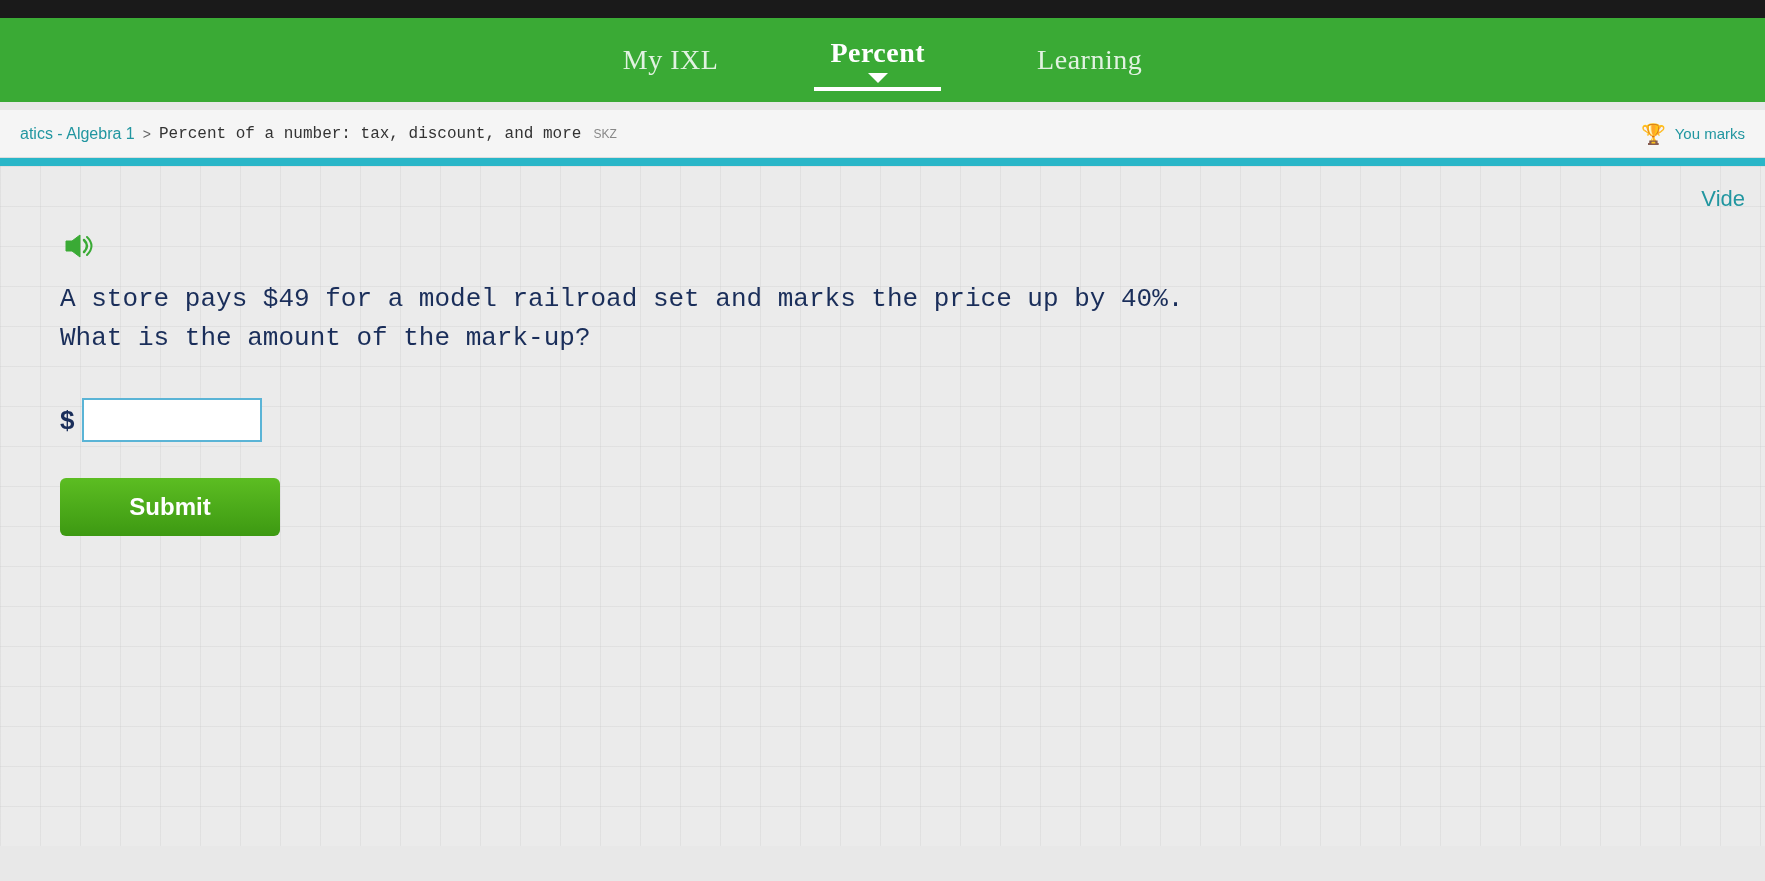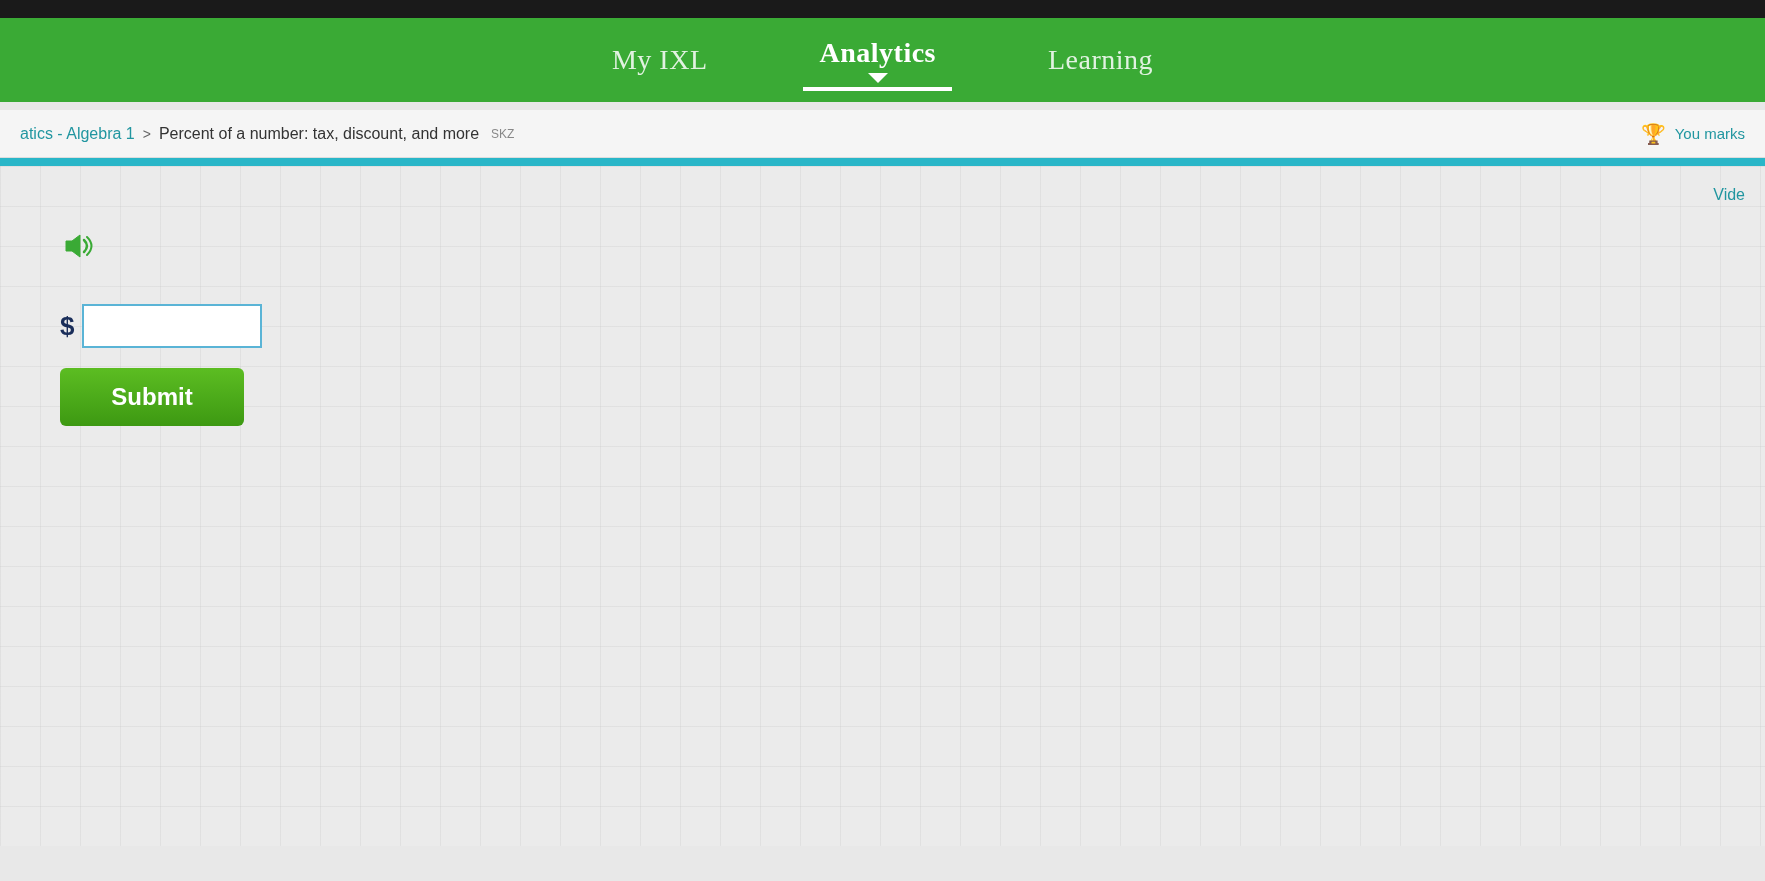--- a/index.html
+++ b/index.html
@@ -88,20 +88,21 @@
     }
 
     .breadcrumb-separator {
       color: #666;
       font-size: 14px;
     }
 
     .breadcrumb-current {
       color: #333;
       font-weight: 500;
+      font-family: Liberation Mono, monospace;
     }
 
     .breadcrumb-code {
       color: #888;
       font-size: 12px;
       margin-left: 4px;
     }
 
     .breadcrumb-right {
       margin-left: auto;
@@ -135,21 +136,21 @@
       background-size: 40px 40px;
       padding: 40px 60px;
       position: relative;
     }
 
     .video-link {
       position: absolute;
       top: 20px;
       right: 20px;
       color: #2196a0;
-      font-size: 16px;
+      font-size: 22px;
       cursor: pointer;
     }
 
     .question-area {
       margin-top: 20px;
     }
 
     .question-text {
       font-size: 26px;
       color: #1a2e5a;
@@ -199,42 +200,42 @@
       width: 180px;
       height: 44px;
       border: 2px solid #5ab4d6;
       background: #fff;
       font-size: 20px;
       padding: 0 8px;
       outline: none;
     }
 
     .submit-btn {
-      margin-top: 20px;
-      width: 184px;
+      margin-top: 36px;
+      width: 220px;
       height: 58px;
       background: #4caf1a;
       color: white;
       font-size: 24px;
       font-weight: bold;
       border: none;
       border-radius: 6px;
       cursor: pointer;
       display: block;
       background-image: linear-gradient(to bottom, #5cbd22, #3d9912);
     }
   </style>
 </head>
 <body>
 
 <div class="top-black-bar"></div>
 
 <nav class="nav-bar">
   <div class="nav-item">My IXL</div>
-  <div class="nav-item active">Analytics</div>
+  <div class="nav-item active">Percent</div>
   <div class="nav-item">Learning</div>
 </nav>
 
 <div class="breadcrumb-bar">
   <div class="breadcrumb-text">
     <span class="breadcrumb-link">atics - Algebra 1</span>
     <span class="breadcrumb-separator">&gt;</span>
     <span class="breadcrumb-current">Percent of a number: tax, discount, and more</span>
     <span class="breadcrumb-code">SKZ</span>
   </div>
@@ -253,20 +254,21 @@
   <div class="question-area">
     <div class="question-text">
       <span class="speaker-icon">
 
         <svg class="speaker-svg" viewBox="0 0 32 32" fill="none" xmlns="http://www.w3.org/2000/svg">
           <polygon points="4,11 4,21 10,21 18,27 18,5 10,11" fill="#3aaa35" stroke="#3aaa35" stroke-width="1"></polygon>
           <path d="M22,10 Q28,16 22,22" stroke="#3aaa35" stroke-width="2.5" fill="none" stroke-linecap="round"></path>
           <path d="M25,7 Q34,16 25,25" stroke="#3aaa35" stroke-width="2" fill="none" stroke-linecap="round"></path>
         </svg>
       </span>
+      <span class="question-body">A store pays $49 for a model railroad set and marks the price up by 40%. What is the amount of the mark-up?</span>
     </div>
 
     <div class="answer-area">
       <span class="dollar-sign">$</span>
       <input class="answer-input" type="text" placeholder="" style="">
     </div>
 
     <button class="submit-btn">Submit</button>
   </div>
 

